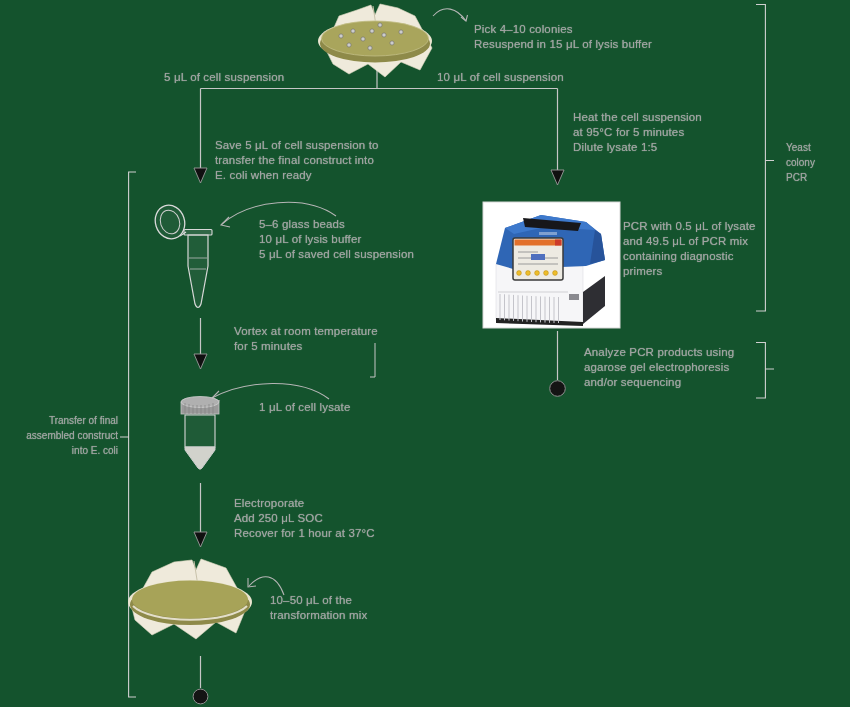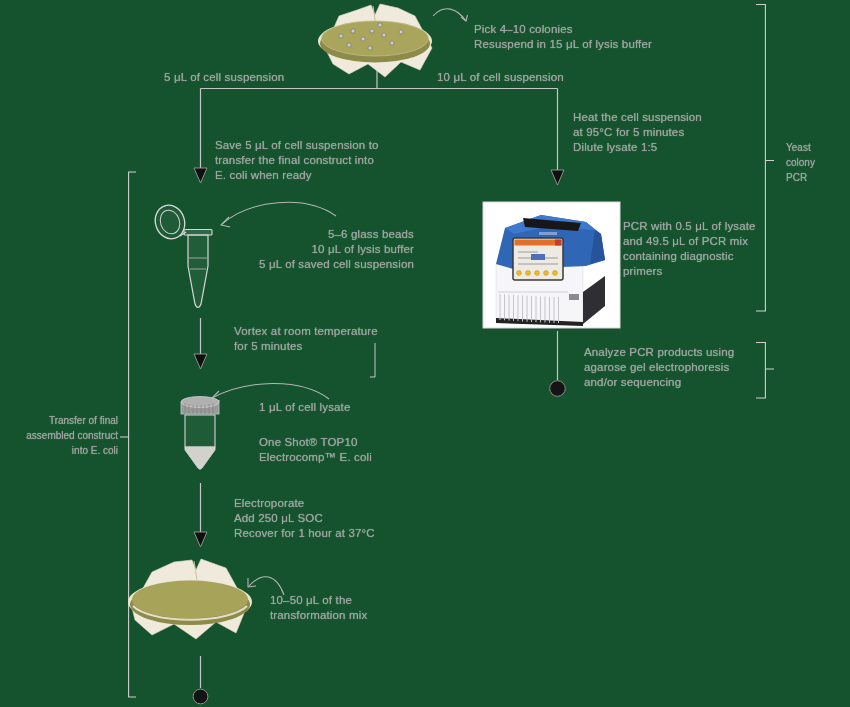--- a/index.html
+++ b/index.html
@@ -10,21 +10,21 @@
        text-shadow:0 0 1px rgba(255,255,255,.5);letter-spacing:.15px;white-space:nowrap;}
   .lbl{position:absolute;font-size:10px;line-height:15px;color:#a2a2a2;
        text-shadow:0 0 1px rgba(255,255,255,.5);white-space:nowrap;}
   
   .t-pick{left:474px;top:22px;}
   .t-5ul{left:156px;top:70px;margin-left:8px;}
   .t-10ul{left:437px;top:70px;}
   .t-save{left:215px;top:110px;margin-top:28px;}
   .t-heat{left:573px;top:110px;}
   .t-yeast{left:786px;top:140px;}
-  .t-beads{left:259px;top:227px;text-align:right;}
+  .t-beads{left:259px;top:217px;}
   .t-pcr{left:623px;top:219px;}
   .t-vortex{left:234px;top:324px;}
   .t-analyze{left:584px;top:345px;}
   .t-analysis{left:786px;top:345px;}
   .t-lysate{left:259px;top:400px;}
   .t-oneshot{left:259px;top:435px;}
   .t-transfer{left:2px;top:413px;width:116px;text-align:right;white-space:normal;}
   .t-electro{left:234px;top:496px;}
   .t-transform{left:270px;top:593px;}
   .t-plate{left:234px;top:661px;}
@@ -193,24 +193,20 @@
       <div>for 5 minutes</div>
     </div>
   <div class="txt t-analyze">
       <div>Analyze PCR products using</div>
       <div>agarose gel electrophoresis</div>
       <div>and/or sequencing</div>
     </div>
   <div class="txt t-lysate">
       <div>1 μL of cell lysate</div>
     </div>
-  <div class="txt t-oneshot">
-      <div>One Shot® TOP10</div>
-      <div>Electrocomp™ E. coli</div>
-    </div>
   <div class="lbl t-transfer">
       <div>Transfer of final</div>
       <div>assembled construct</div>
       <div>into E. coli</div>
     </div>
   <div class="txt t-electro">
       <div>Electroporate</div>
       <div>Add 250 μL SOC</div>
       <div>Recover for 1 hour at 37°C</div>
     </div>

